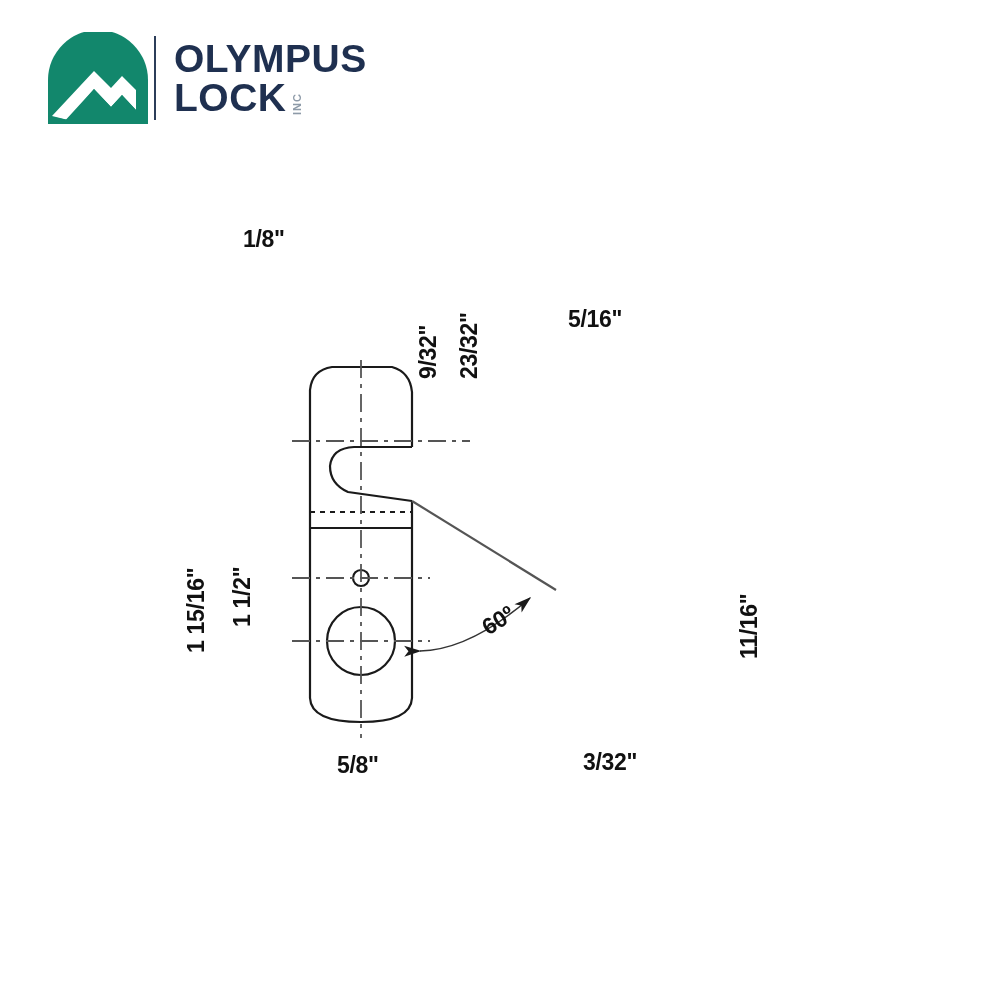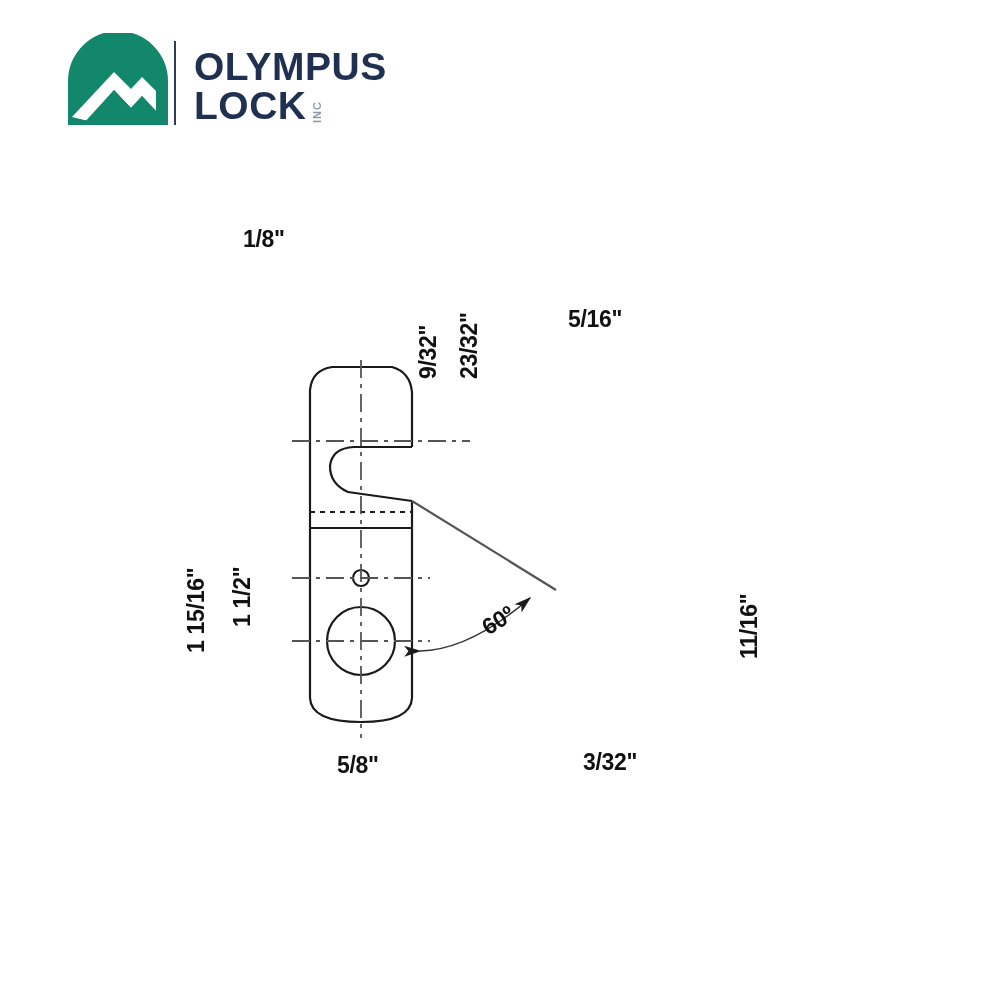--- a/index.html
+++ b/index.html
@@ -17,26 +17,26 @@
   }
   #page {
     position: relative;
     width: 1000px;
     height: 1000px;
     background: #ffffff;
   }
   
   #logo {
     position: absolute;
-    left: 68px;
+    left: 48px;
     top: 30px;
     width: 320px;
     height: 95px;
     display: flex;
-    align-items: flex-end;
+    align-items: center;
   }
   #logo-mark {
     width: 100px;
     height: 92px;
     flex: 0 0 auto;
   }
   #logo-divider {
     width: 2px;
     height: 84px;
     background: #2c3d59;

